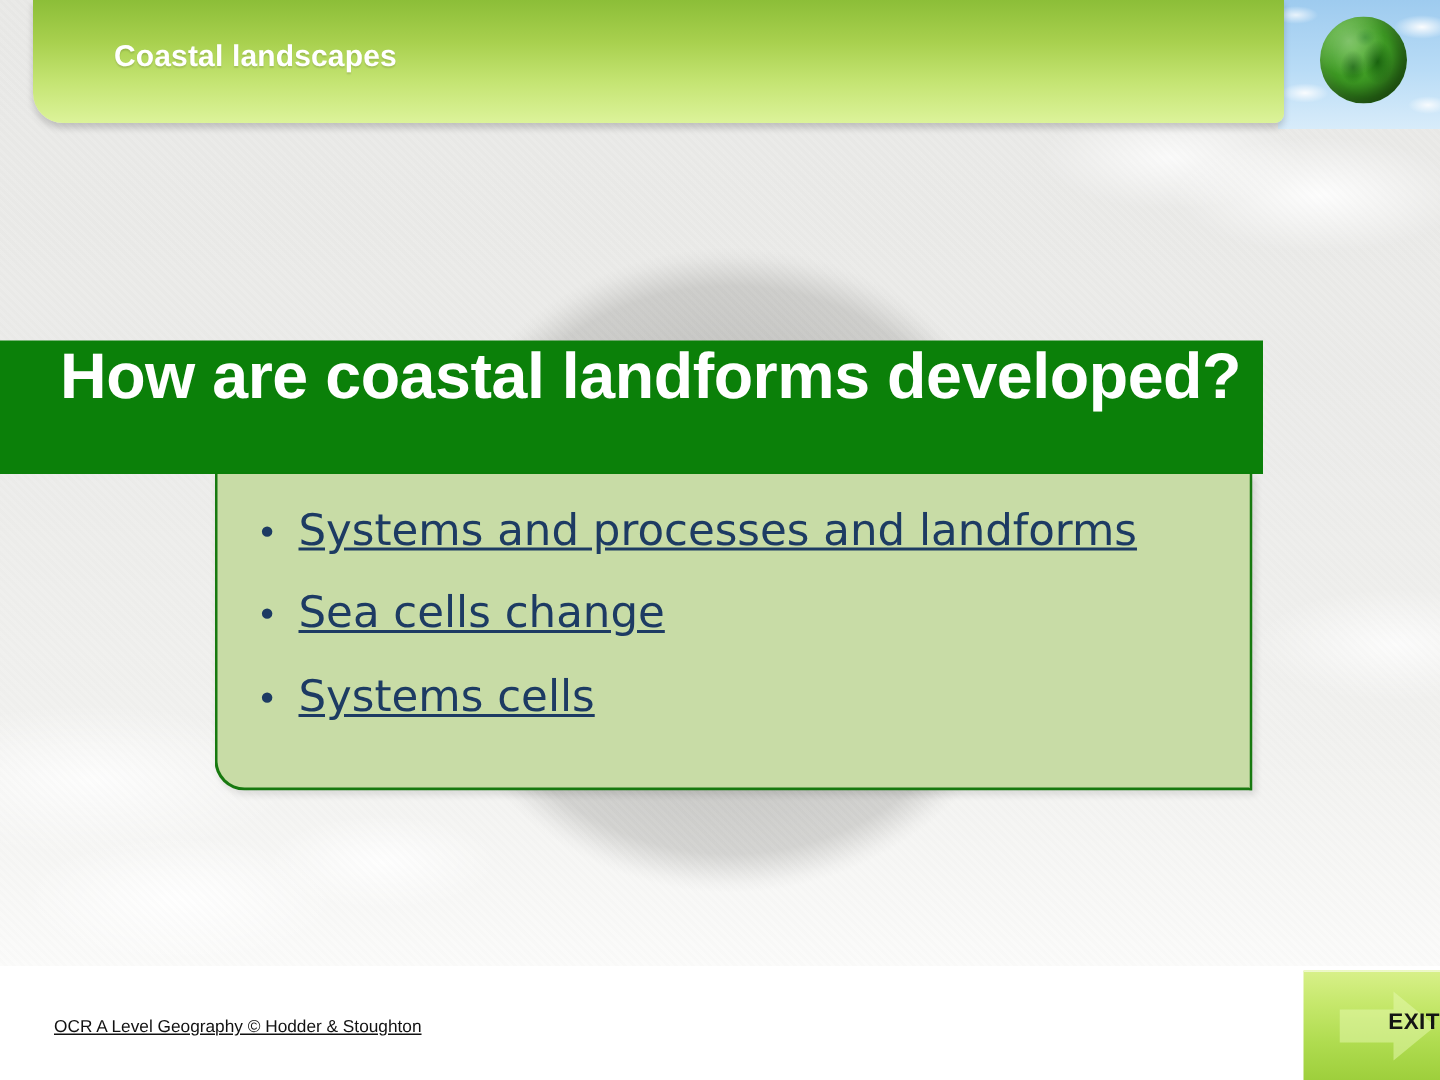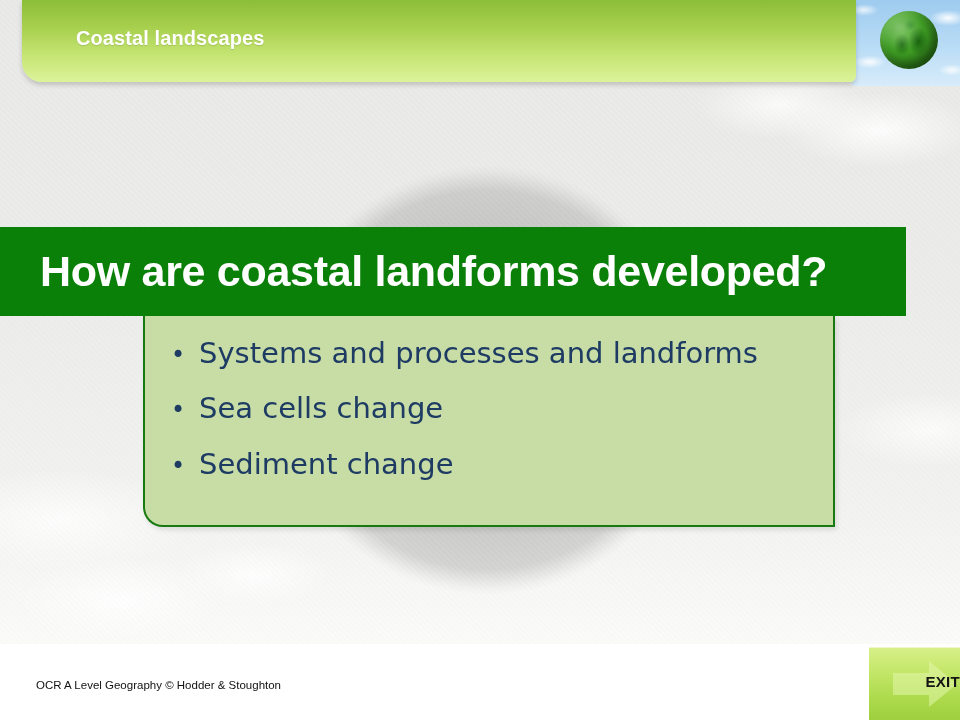--- a/index.html
+++ b/index.html
@@ -110,25 +110,24 @@
     text-shadow: 0 1px 1px rgba(0,0,0,0.12);
     white-space: nowrap;
     text-align: right;
   }
 
   
   .title-banner {
     position: absolute;
     left: 0;
     top: 227px;
-    width: 906px;
+    width: 842px;
     height: 89px;
     background: #0b8009;
     display: flex;
-    align-items: center;
   }
 
   .title-text {
     margin-left: 40px;
     font-size: 43px;
     font-weight: bold;
     color: #ffffff;
     letter-spacing: -0.3px;
     white-space: nowrap;
   }
@@ -167,39 +166,41 @@
   .bullet-dot {
     width: 28px;
     flex: 0 0 28px;
     font-size: 24px;
     color: #1d3b63;
     line-height: 1;
   }
 
   .bullet-label {
     flex: 1 1 auto;
+    text-decoration: underline;
   }
 
   
   .footer-strip {
     position: absolute;
     left: 0;
     top: 644px;
     width: 960px;
     height: 76px;
     background: #ffffff;
   }
 
   .footer-credit {
     position: absolute;
     left: 36px;
     top: 679px;
     font-size: 11.5px;
     color: #111111;
     white-space: nowrap;
+    text-decoration: underline;
   }
 
   
   .exit-button {
     position: absolute;
     left: 869px;
     top: 647px;
     width: 91px;
     height: 73px;
     background: linear-gradient(to bottom, #d8f08a 0%, #c6e86c 30%, #aedb4e 68%, #9ecf3c 100%);
@@ -253,21 +254,21 @@
       <li class="bullet-item">
         <span class="bullet-dot">•</span>
         <span class="bullet-label">Systems and processes and landforms</span>
       </li>
       <li class="bullet-item">
         <span class="bullet-dot">•</span>
         <span class="bullet-label">Sea cells change</span>
       </li>
       <li class="bullet-item">
         <span class="bullet-dot">•</span>
-        <span class="bullet-label">Sediment change</span>
+        <span class="bullet-label">Systems cells</span>
       </li>
     </ul>
   </div>
 
   <div class="footer-strip"></div>
   <div class="footer-credit">OCR A Level Geography © Hodder &amp; Stoughton</div>
 
   <div class="exit-button">
     <svg class="exit-arrow" viewBox="0 0 64 50">
       <polygon points="0,14 36,14 36,2 64,25 36,48 36,36 0,36" fill="#e3f7ab"></polygon>

